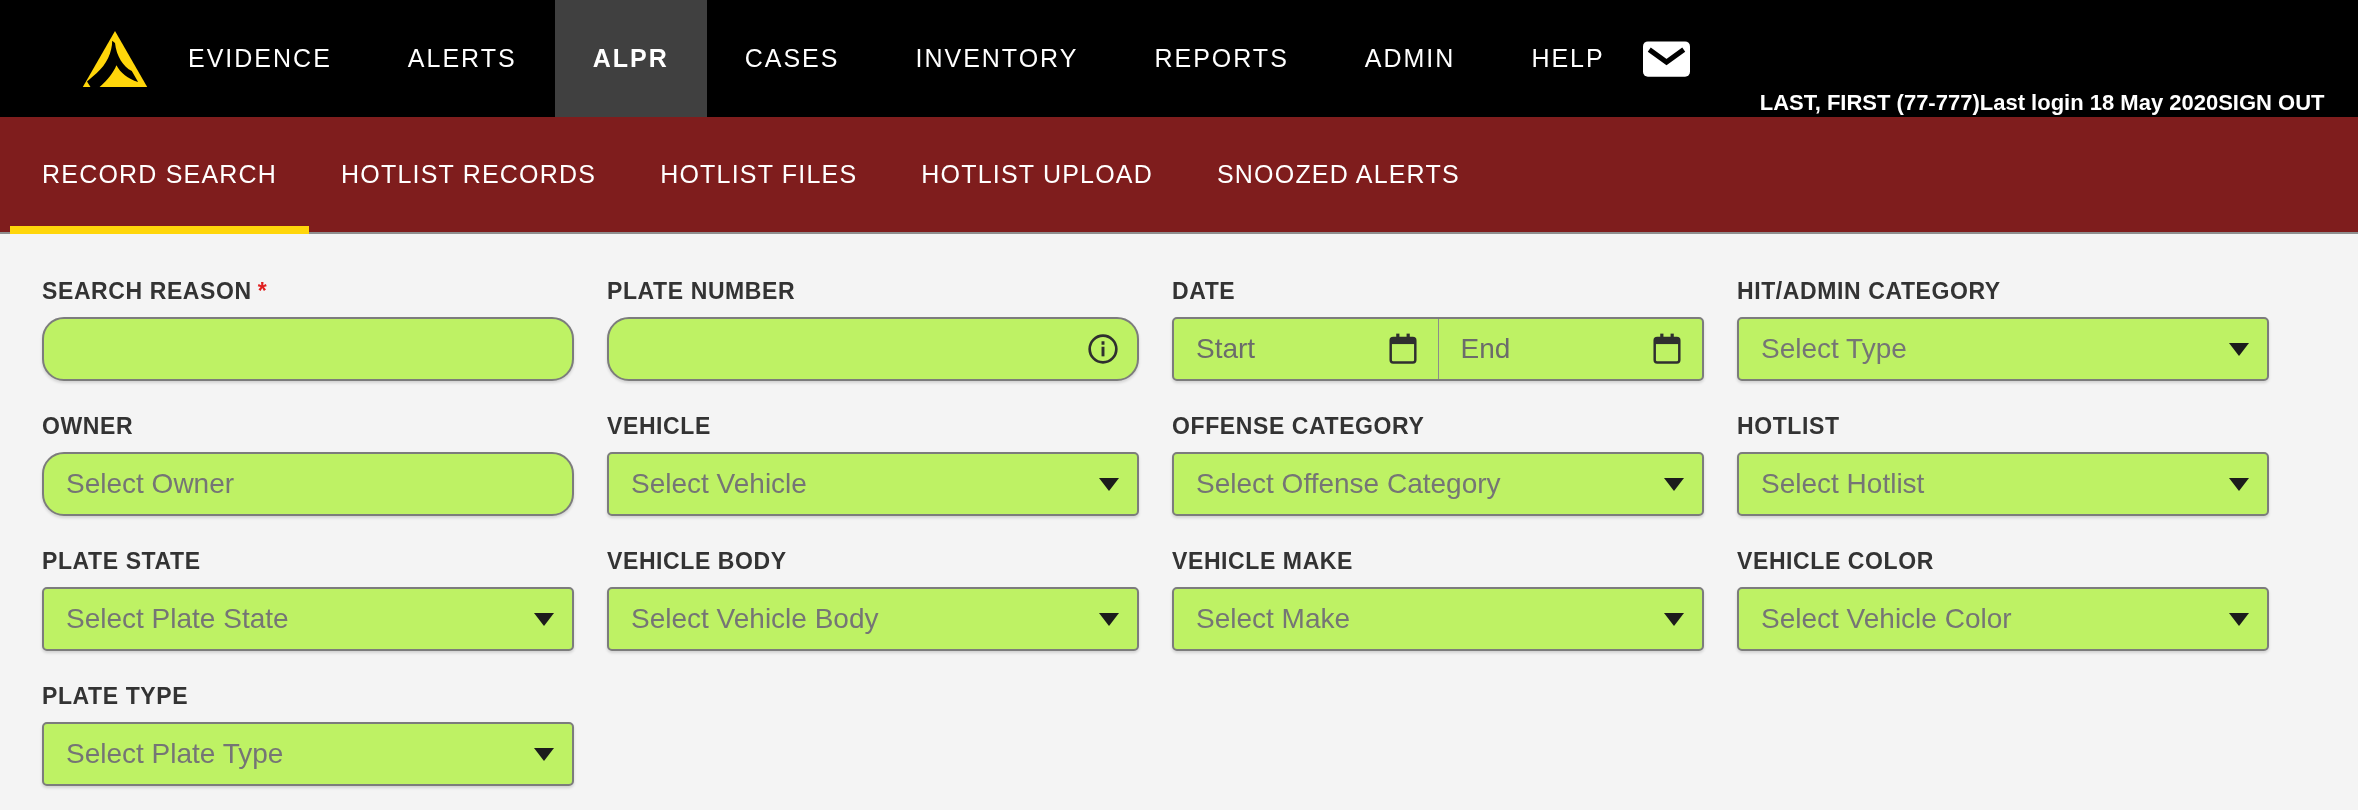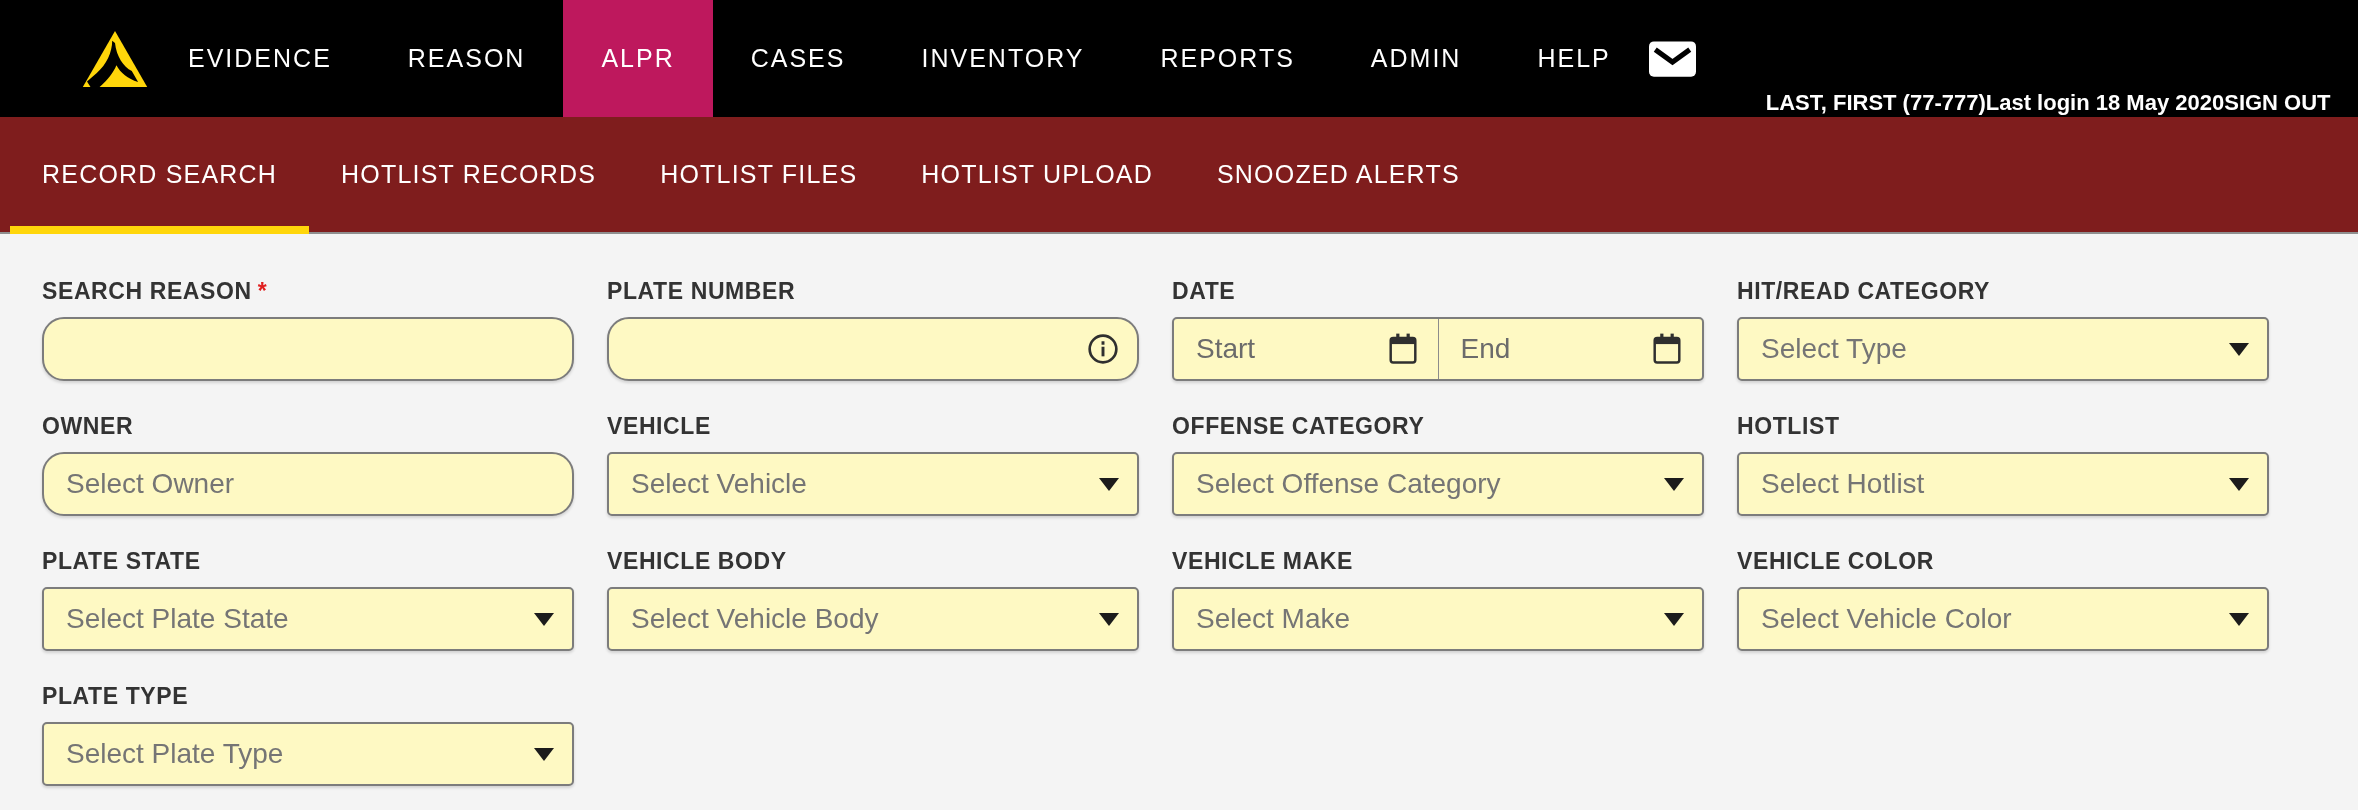--- a/index.html
+++ b/index.html
@@ -17,21 +17,21 @@
   .logo-wrap {
     width:207px; display:flex; align-items:center; padding-left:80px;
   }
   .logo-wrap svg { width:70px; height:76px; display:block; }
   .topnav { display:flex; align-items:stretch; }
   .topnav .nav-item {
     display:flex; align-items:center; padding:0 38px;
     color:#fff; font-size:25px; letter-spacing:2px; cursor:pointer;
     white-space:nowrap;
   }
-  .topnav .nav-item.active { background:#be185d; }
+  .topnav .nav-item.active { background:#404040;font-weight:bold; }
   .top-spacer { flex:1; }
   .mail-wrap { display:flex; align-items:center; margin-right:70px; }
   .mail-wrap svg { width:47px; height:36px; display:block; cursor:pointer; }
   .user-block {
     display:flex; flex-direction:row; justify-content:center;
     align-items:flex-end; padding-right:87px; color:#fff;
     font-size:22px; font-weight:bold; line-height:28px; text-align:right;
     white-space:nowrap;
   }
   .user-block .signout { cursor:pointer; }
@@ -56,21 +56,21 @@
   .form-grid {
     display:grid; grid-template-columns:repeat(4, 532px);
     column-gap:33px; row-gap:32px;
   }
   .field-label {
     display:block; font-size:23px; font-weight:bold; letter-spacing:0.6px;
     color:#333; margin-bottom:13px; line-height:26px; white-space:nowrap;
   }
   .req { color:#e02020; margin-left:6px; font-weight:bold; }
   .control, .text-input, .select-box, .date-range {
-    height:64px; background:#fef9c3; border:2px solid #7c7c7c; border-radius:5px;
+    height:64px; background:#bef264; border:2px solid #7c7c7c; border-radius:5px;
     box-shadow:0 2px 3px rgba(0,0,0,0.14);
   }
   .text-input {
     width:100%; font-family:"Liberation Sans",sans-serif; font-size:28px;
     color:#333; padding:0 22px; outline:none;border-radius:22px;
   }
   .text-input::placeholder { color:#757575; opacity:1; }
   .input-wrap { position:relative; }
   .input-wrap .text-input { padding-right:72px; }
   .info-btn {
@@ -105,21 +105,21 @@
   <div class="logo-wrap">
     <span>
       <svg viewBox="0 0 100 88">
         <path d="M50 4 L96 84 L4 84 Z" fill="#ffd60a"></path>
         <path d="M46 18 C46 34 38 52 24 64 L10 76 L15 84 L28 84 C40 74 48 63 52 53 C58 64 68 72 83 77 L74 61 C62 55 52 40 50 21 Z" fill="#000"></path>
       </svg>
     </span>
   </div>
   <nav class="topnav">
     <div class="nav-item">EVIDENCE</div>
-    <div class="nav-item">REASON</div>
+    <div class="nav-item">ALERTS</div>
     <div class="nav-item active">ALPR</div>
     <div class="nav-item">CASES</div>
     <div class="nav-item">INVENTORY</div>
     <div class="nav-item">REPORTS</div>
     <div class="nav-item">ADMIN</div>
     <div class="nav-item">HELP</div>
   </nav>
   <div class="top-spacer"></div>
   <div class="mail-wrap">
     <span>
@@ -202,21 +202,21 @@
               <rect x="2" y="4" width="20" height="5" fill="#2f2f2f"></rect>
               <rect x="6.5" y="0.5" width="2.6" height="5" fill="#2f2f2f"></rect>
               <rect x="14.9" y="0.5" width="2.6" height="5" fill="#2f2f2f"></rect>
             </svg>
           </span>
         </div>
       </div>
     </div>
 
     <div class="field">
-      <label class="field-label">HIT/READ CATEGORY</label>
+      <label class="field-label">HIT/ADMIN CATEGORY</label>
       <div class="select-box">
         <span class="ph">Select Type</span>
         <span class="caret"></span>
       </div>
     </div>
 
     <div class="field">
       <label class="field-label">OWNER</label>
       <input class="text-input" type="text" placeholder="Select Owner" style="">
     </div>

